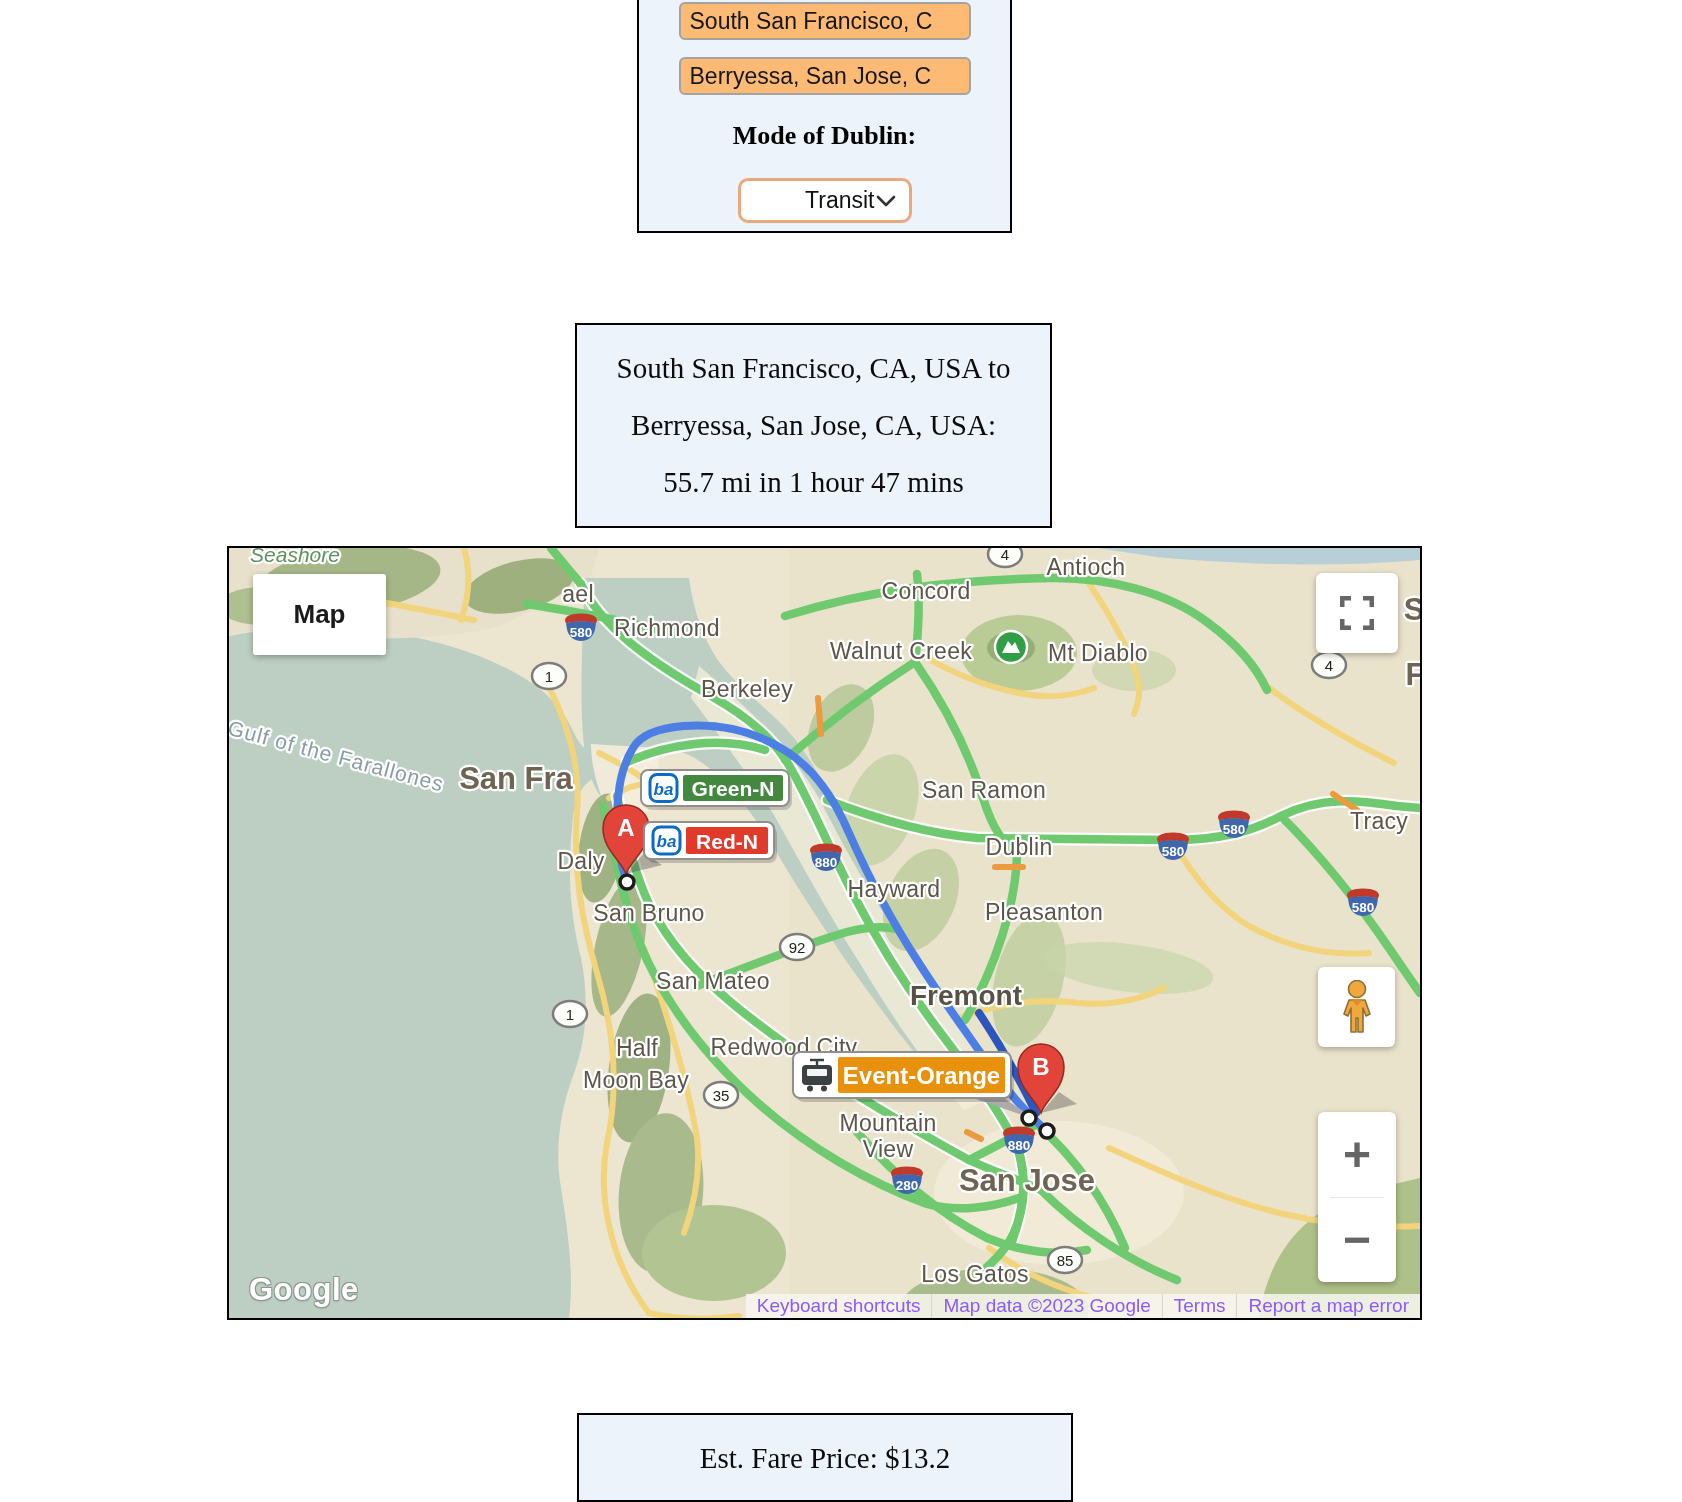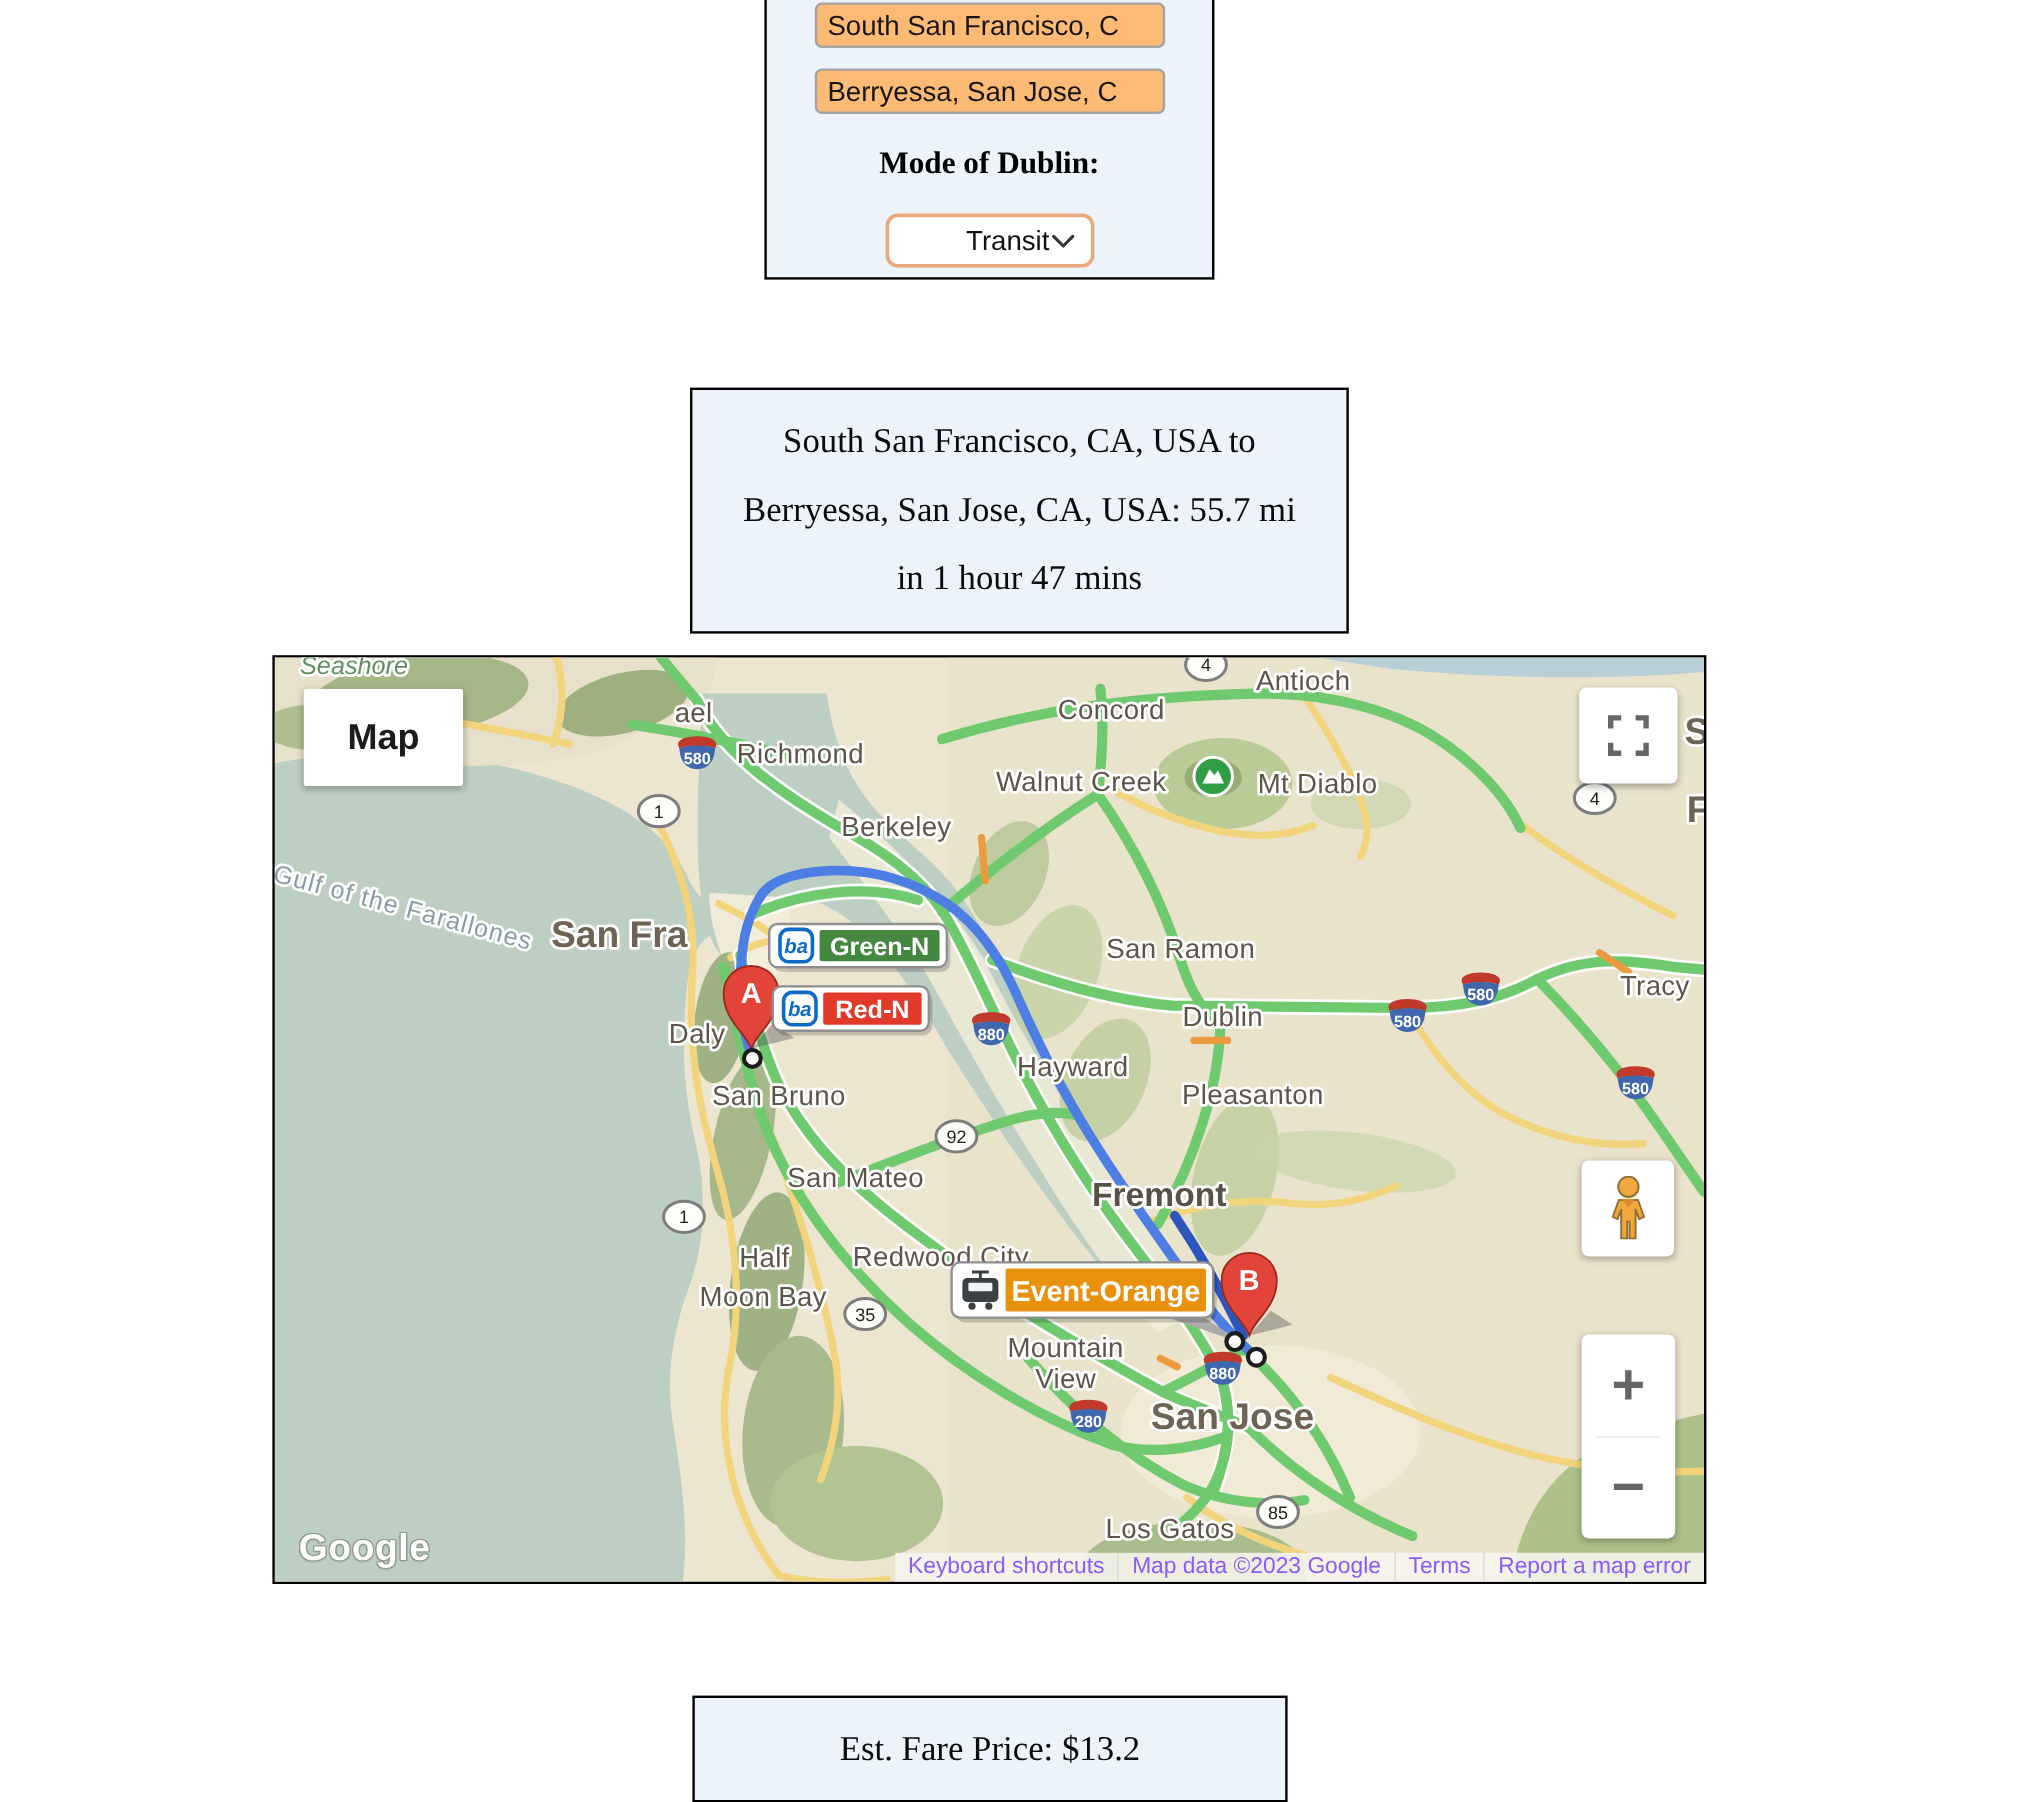--- a/index.html
+++ b/index.html
@@ -16,38 +16,38 @@
   .inp2{margin-top:17px!important;}
   .mode-label{margin-top:26px;font-family:"Liberation Serif",serif;font-weight:bold;
             font-size:26px;color:#000;}
   .select{margin-top:27px;width:174px;height:45px;box-sizing:border-box;background:#fff;
             border:3px solid #eaa97c;border-radius:10px;display:flex;align-items:center;
             justify-content:flex-end;padding:0 12px;cursor:pointer;}
   .select span{font-size:23px;color:#111;}
   
   .info-box{position:absolute;box-sizing:border-box;border:2px solid #000;background:#ecf3fb;
             font-family:"Liberation Serif",serif;font-size:29px;color:#0b0b0b;text-align:center;}
-  .result-box{left:575px;top:323px;width:549px;height:205px;line-height:57px;padding:15px 28px 0 28px;}
+  .result-box{left:575px;top:323px;width:477px;height:205px;line-height:57px;padding:15px 28px 0 28px;}
   .fare-box{left:577px;top:1413px;width:496px;height:89px;line-height:86px;}
   
   .map-box{position:absolute;left:227px;top:546px;width:1191px;height:770px;
            border:2.5px solid #000;}
   .map-box svg.base{position:absolute;left:0;top:0;}
   text.ml{font-family:"Liberation Sans",sans-serif;paint-order:stroke;stroke:#ffffff;
           stroke-width:4.5px;stroke-linejoin:round;text-anchor:middle;}
   .md{font-size:23px;fill:#5d5549;letter-spacing:.3px;}
   .lg{font-size:31px;font-weight:bold;fill:#6f6353;}
   .lg2{font-size:28px;font-weight:bold;fill:#585146;}
   .water{font-size:21px;fill:#879da4;stroke-width:3px;letter-spacing:1px;}
   .park{font-size:21px;fill:#5f9160;stroke-width:3px;font-style:italic;}
   
   .map-type{position:absolute;left:24px;top:26px;display:flex;box-shadow:0 2px 6px rgba(0,0,0,.3);
             border-radius:3px;overflow:hidden;z-index:5;}
   .mt-btn{height:81px;display:flex;align-items:center;justify-content:center;background:#fff;
-          font-size:30px;cursor:pointer;}
+          font-size:26px;cursor:pointer;}
   .mt-map{width:133px;font-weight:bold;color:#1b1b1b;}
   .mt-sat{width:181px;color:#5a5a5a;border-left:1px solid #ececec;}
   .ctl{position:absolute;background:#fff;border-radius:6px;box-shadow:0 2px 6px rgba(0,0,0,.3);z-index:5;}
   .fullscreen{left:1087px;top:25px;width:82px;height:80px;display:flex;align-items:center;justify-content:center;cursor:pointer;}
   .pegman{left:1089px;top:419px;width:77px;height:80px;display:flex;align-items:center;justify-content:center;cursor:pointer;}
   .zoomctl{left:1089px;top:564px;width:78px;height:170px;display:flex;flex-direction:column;align-items:stretch;}
   .zbtn{flex:1;display:flex;align-items:center;justify-content:center;font-size:48px;color:#666;cursor:pointer;font-weight:bold;}
   .zdiv{height:1px;background:#e6e6e6;margin:0 12px;}
   .glogo{position:absolute;left:20px;top:724px;font-size:31px;font-weight:bold;color:#fff;letter-spacing:.5px;z-index:5;
          text-shadow:-1px -1px 0 #8c9a8e,1px -1px 0 #8c9a8e,-1px 1px 0 #8c9a8e,1px 1px 0 #8c9a8e,0 2px 2px rgba(0,0,0,.12);}

